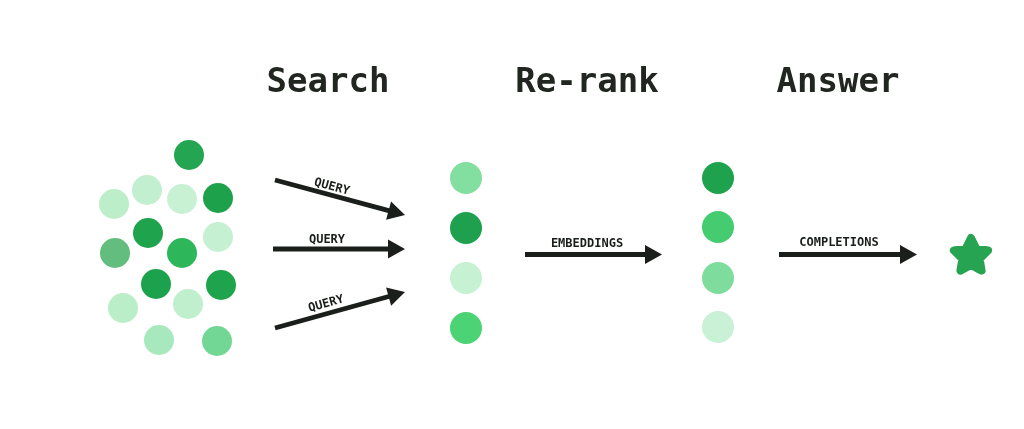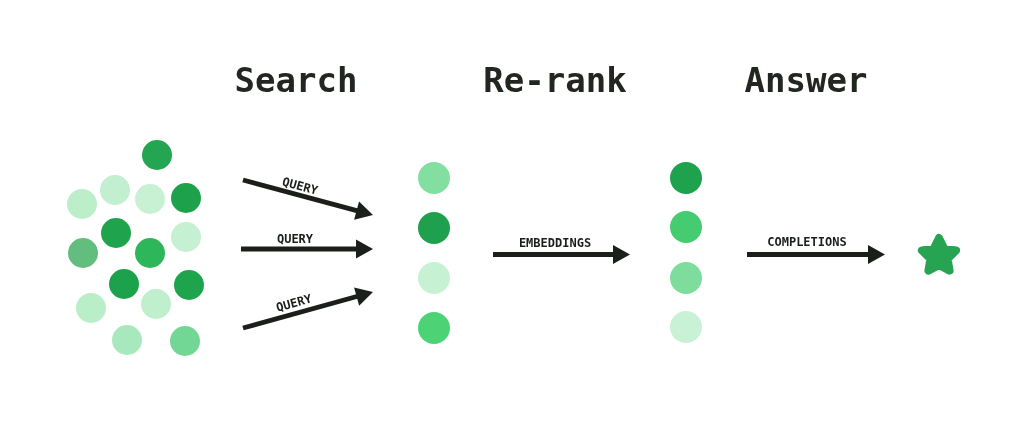--- a/index.html
+++ b/index.html
@@ -6,20 +6,21 @@
     margin: 0;
     padding: 0;
     background: #ffffff;
   }
   .canvas {
     position: relative;
     width: 992px;
     height: 429px;
     background: #ffffff;
     overflow: hidden;
+    margin-left: 32px;
   }
   .stage-title {
     font-family: "DejaVu Sans Mono", "Liberation Mono", monospace;
     font-size: 34px;
     font-weight: 600;
     fill: #212621;
   }
   .arrow-label {
     font-family: "DejaVu Sans Mono", "Liberation Mono", monospace;
     font-size: 12px;

